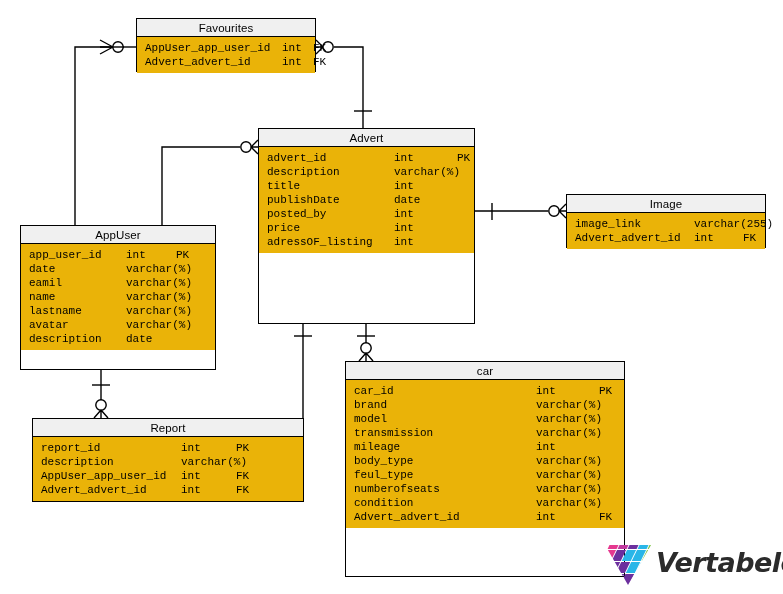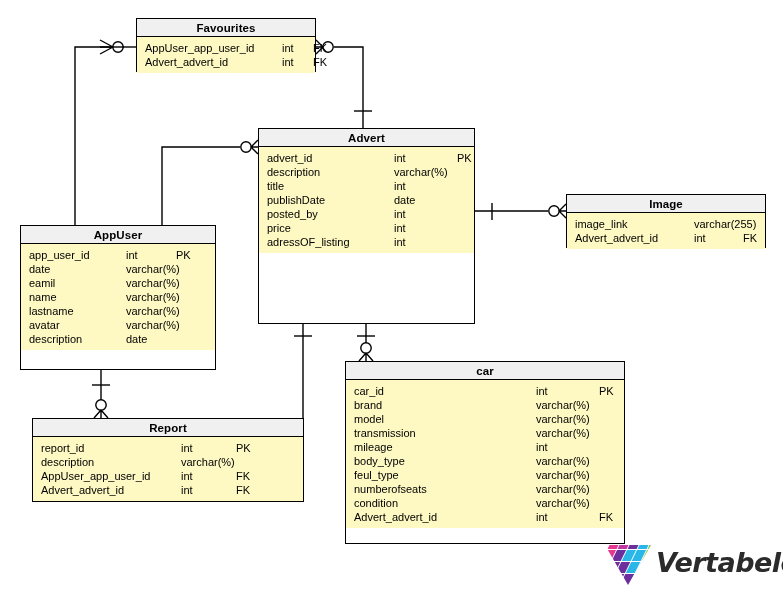--- a/index.html
+++ b/index.html
@@ -19,30 +19,31 @@
     box-sizing:border-box;
     border:1px solid #000000;
     background:#ffffff;
   }
   .entity-header{
     box-sizing:border-box;
     background:#f0f0f0;
     border-bottom:1px solid #000000;
     text-align:center;
     font-size:11.5px;
-    font-weight:bold;
+    font-weight:normal;
     color:#000000;
     line-height:18px;
     height:18px;
     letter-spacing:.1px;
   }
   .entity-body{
     box-sizing:border-box;
     padding:4px 0 4px 0;
-    background:#fef9c3;
+    background:#eab308;
+    font-family:Liberation Mono, monospace;
   }
   .attr{
     position:relative;
     height:14px;
     line-height:14px;
     font-size:11px;
     color:#000000;
     white-space:nowrap;
   }
   .attr .a-name{position:absolute;left:8px;top:0;}
@@ -242,21 +243,21 @@
         <span class="a-key"></span>
       </div>
       <div class="attr">
         <span class="a-name">Advert_advert_id</span>
         <span class="a-type">int</span>
         <span class="a-key">FK</span>
       </div>
     </div>
   </div>
 
-  <div class="entity" style="left:345px;top:361px;width:280px;height:183px;">
+  <div class="entity" style="left:345px;top:361px;width:280px;height:216px;">
     <div class="entity-header">car</div>
     <div class="entity-body cols-car">
       <div class="attr">
         <span class="a-name">car_id</span>
         <span class="a-type">int</span>
         <span class="a-key">PK</span>
       </div>
       <div class="attr">
         <span class="a-name">brand</span>
         <span class="a-type">varchar(%)</span>

